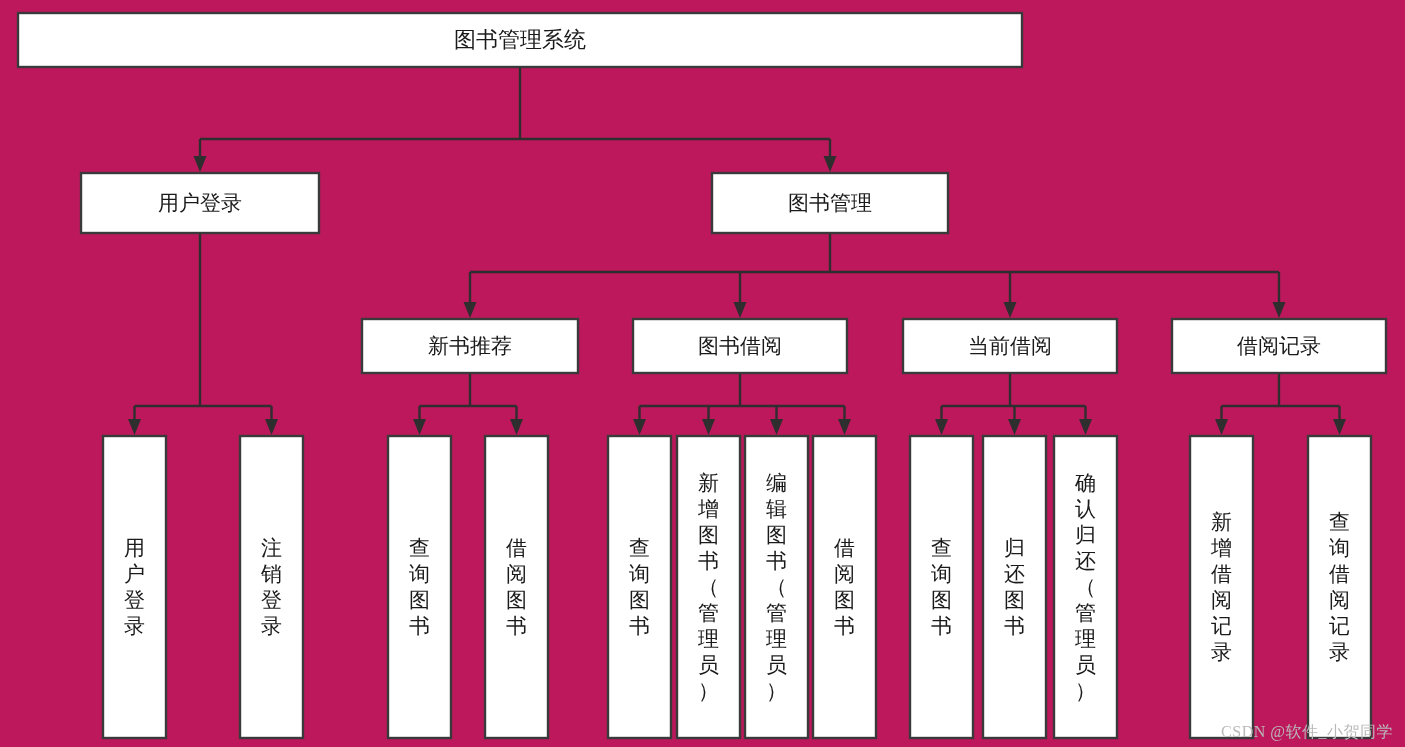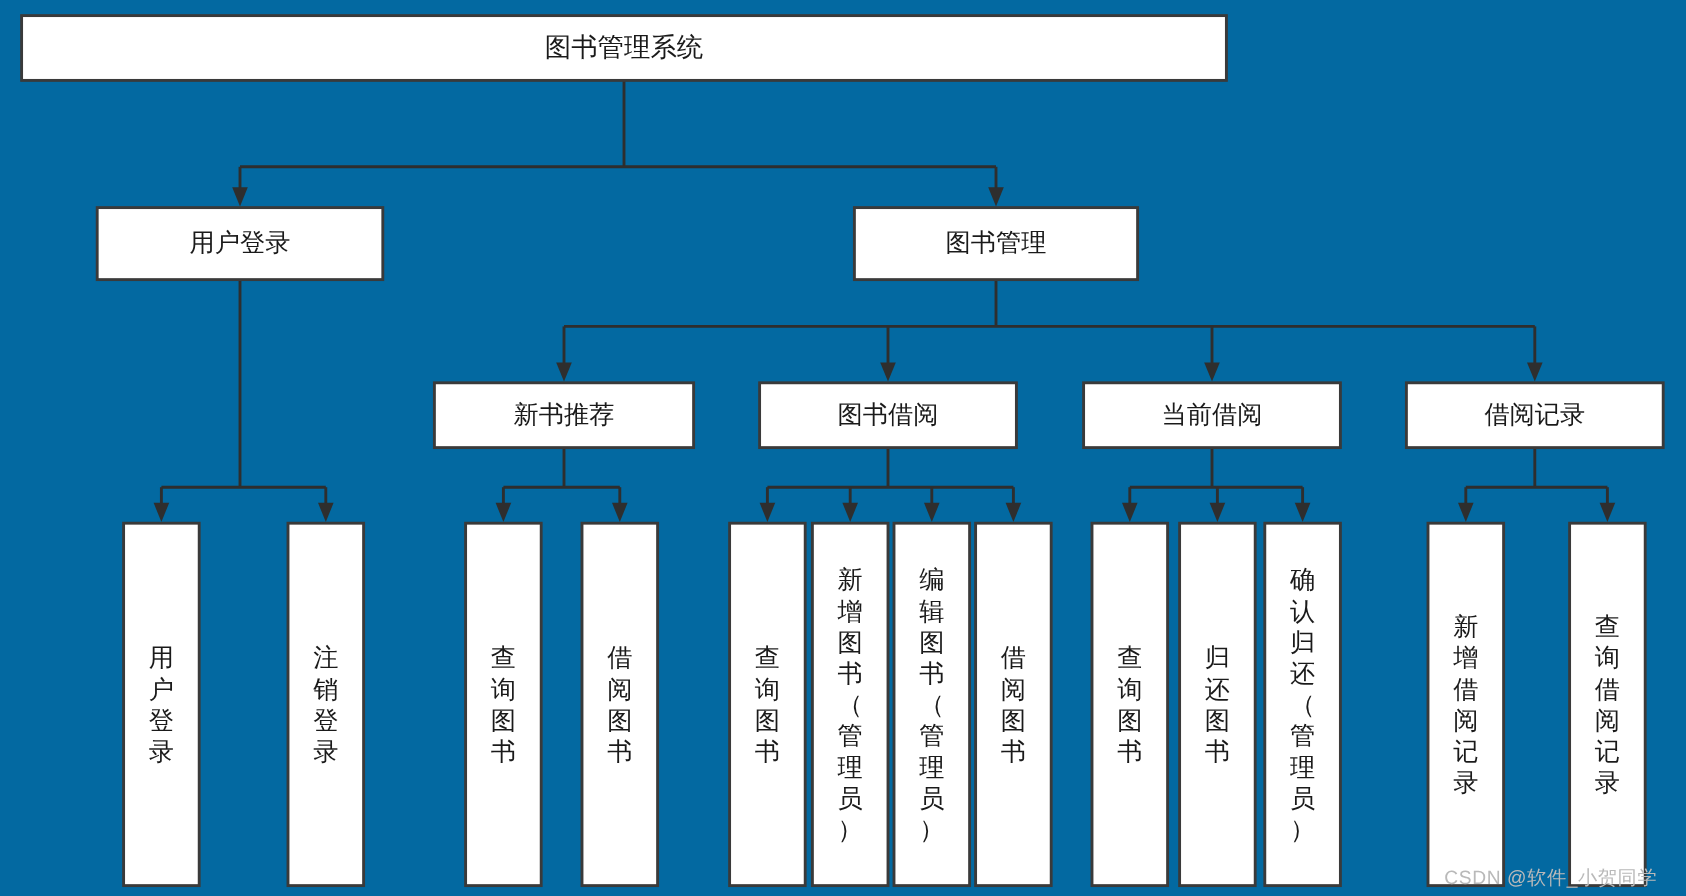--- a/index.html
+++ b/index.html
@@ -10,21 +10,21 @@
   body {
     width: 1405px;
     height: 747px;
     font-family: "Liberation Sans", "DejaVu Sans", sans-serif;
     overflow: hidden;
   }
   #diagram-root {
     position: relative;
     width: 1405px;
     height: 747px;
-    background: #0369a1;
+    background: #be185d;
   }
   svg#tree-svg {
     position: absolute;
     top: 0;
     left: 0;
     width: 1405px;
     height: 747px;
   }
   .node-box {
     fill: #ffffff;
@@ -51,23 +51,23 @@
     stroke: #2e2e2e;
     stroke-width: 2.4;
     fill: none;
   }
   .arrow-head {
     fill: #2e2e2e;
     stroke: none;
   }
   .watermark {
     position: absolute;
-    right: 24px;
+    right: 12px;
     bottom: 4px;
-    font-family: Liberation Sans, sans-serif;
+    font-family: Liberation Serif, serif;
     font-size: 16px;
     color: #b9b9b9;
     white-space: nowrap;
     letter-spacing: 0.5px;
     margin-top: 46px;
   }
 </style>
 </head>
 <body>
 

